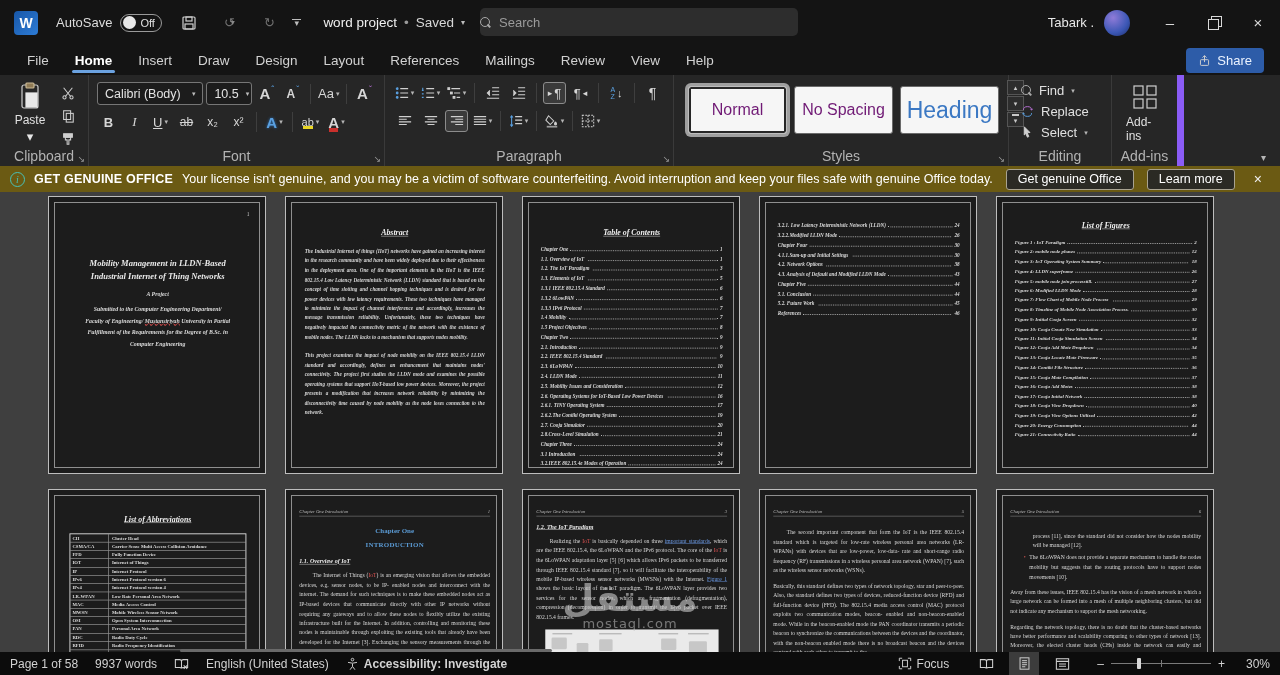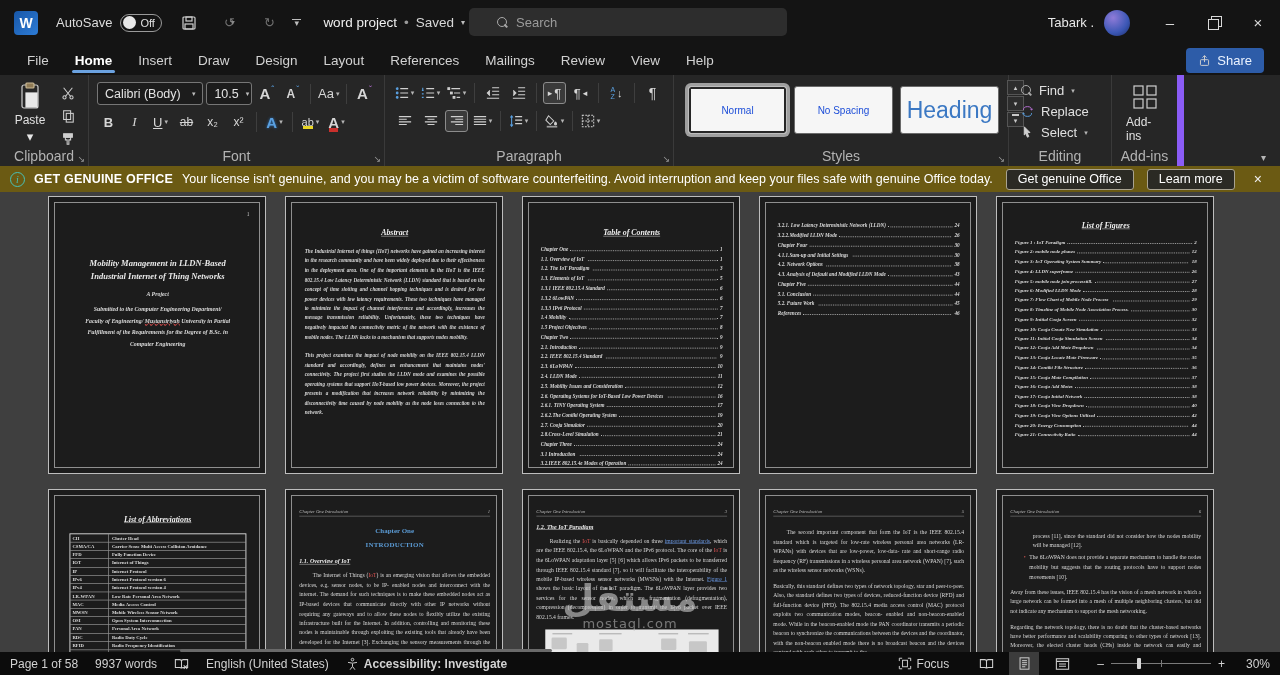--- a/index.html
+++ b/index.html
@@ -16,22 +16,22 @@
 .toggle span{font-size:11px;color:#e0e0e0}
 .qbtn{margin-left:14px;width:26px;height:26px;display:flex;align-items:center;justify-content:center;border-radius:3px;color:#cfcfcf}
 .qbtn.dim{color:#6f6f6f}
 .qbtn svg{display:block}
 .ddsmall{font-size:8px;color:#8a8a8a;margin-left:-4px}
 .qat-dd{display:flex;flex-direction:column;align-items:center;line-height:5px;font-size:9px;color:#bdbdbd;margin-left:10px}
 .qat-dd i{font-style:normal;display:block;width:9px;border-top:1px solid #bdbdbd;height:2px}
 .doctitle{margin-left:22px;display:flex;align-items:center;gap:7px;font-size:13.5px;color:#f0f0f0}
 .doctitle .dot{color:#9a9a9a}.doctitle .st{color:#d7d7d7}
 .doctitle .dd{font-size:8px;color:#bdbdbd}
-.searchbox{position:absolute;left:469px;top:8px;width:318px;height:28px;background:#2d2d2d;border-radius:5px;
-  display:flex;align-items:center;padding:0 28px;gap:8px}
+.searchbox{position:absolute;left:480px;top:8px;width:318px;height:28px;background:#2d2d2d;border-radius:5px;
+  display:flex;align-items:center;padding:0 0;gap:8px}
 .mag{position:relative;width:11px;height:11px;flex:0 0 auto}
 .mag::before{content:"";position:absolute;left:0;top:0;width:8px;height:8px;border:1.5px solid #a9a9a9;border-radius:50%}
 .mag::after{content:"";position:absolute;left:7px;top:8px;width:4px;height:1.5px;background:#a9a9a9;transform:rotate(45deg)}
 .searchbox input{background:transparent;border:none;outline:none;color:#cfcfcf;font-size:13px;width:100%;font-family:"Liberation Sans",sans-serif}
 .searchbox input::placeholder{color:#9b9b9b}
 .tb-right{margin-left:auto;display:flex;align-items:center}
 .uname{font-size:13px;color:#e8e8e8;margin-right:10px}
 .avatar{width:26px;height:26px;border-radius:50%;background:radial-gradient(circle at 35% 30%,#8f7bd8,#3b57b5 60%,#1d2c66);margin-right:18px}
 .winbtn{width:44px;height:45px;display:flex;align-items:center;justify-content:center;color:#d9d9d9;font-size:15px}
 .restore{position:relative;width:10px;height:10px}
@@ -66,21 +66,21 @@
 .bigA{font-size:15px;font-weight:bold}
 .capA{font-size:9px;position:relative;top:-5px;margin-left:-1px}
 .blue{color:#5aa0e0}.purple{color:#b86fd6}
 .ubar{position:relative}
 .ubar::after{content:"";position:absolute;left:1px;right:1px;bottom:-1px;height:3.5px}
 .ubar.yellow::after{background:#e8d525}
 .ubar.redbar::after{background:#c9302c}
 .vsep{width:1px;height:20px;background:#3e3e3e;margin:0 3px}
 
 .scards{display:flex;gap:7px;margin:6px 6px 0 10px;align-items:flex-start}
-.scard{width:99px;height:48px;background:#f6f6f6;border:1px solid #6a6a6a;border-radius:3px;display:flex;align-items:center;justify-content:center;color:#1d4ed8;font-size:10px}
+.scard{width:99px;height:48px;background:#f6f6f6;border:1px solid #6a6a6a;border-radius:3px;display:flex;align-items:center;justify-content:center;color:#701a75;font-size:16px}
 .scard.sel{border:1px solid #bdbdbd;box-shadow:0 0 0 2px #262626 inset, 0 0 0 3px #9f9f9f}
 .scard.heading{color:#3b78c3;font-size:23px;font-weight:normal}
 .sg-btns{display:flex;flex-direction:column;gap:1px;margin-left:2px}
 .sg-btns div{width:17px;height:15px;border:1px solid #555;background:#2d2d2d;color:#c9c9c9;font-size:7px;display:flex;align-items:center;justify-content:center;flex-direction:column}
 .gal-more{border-top:2px solid #c9c9c9;width:7px;margin-bottom:1px}
 
 .ed-item{display:flex;align-items:center;gap:7px;height:21px;padding:0 8px;font-size:13px;color:#e0e0e0}
 
 .addins-body{display:flex;flex-direction:column;align-items:center;gap:3px;margin:2px 10px}
 .addins-body .lbl{font-size:12px;color:#e0e0e0}

